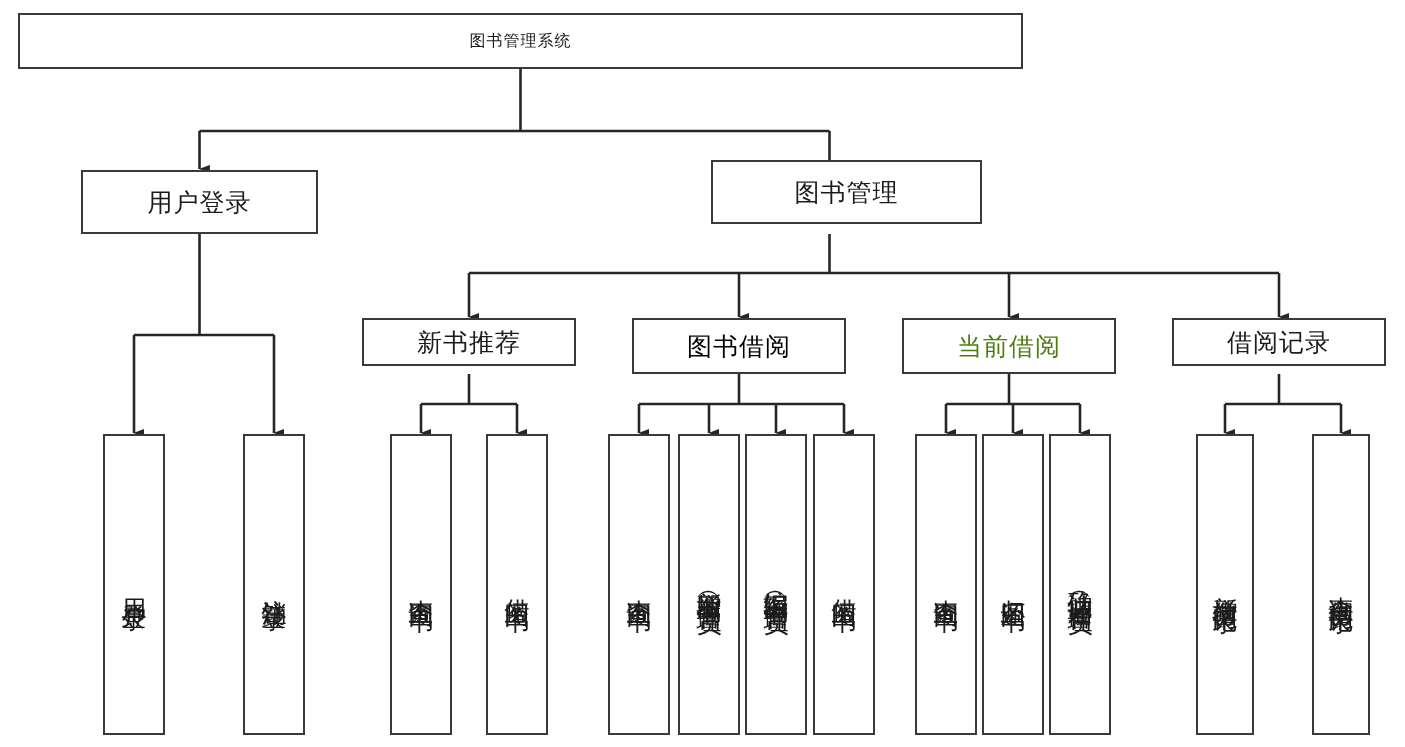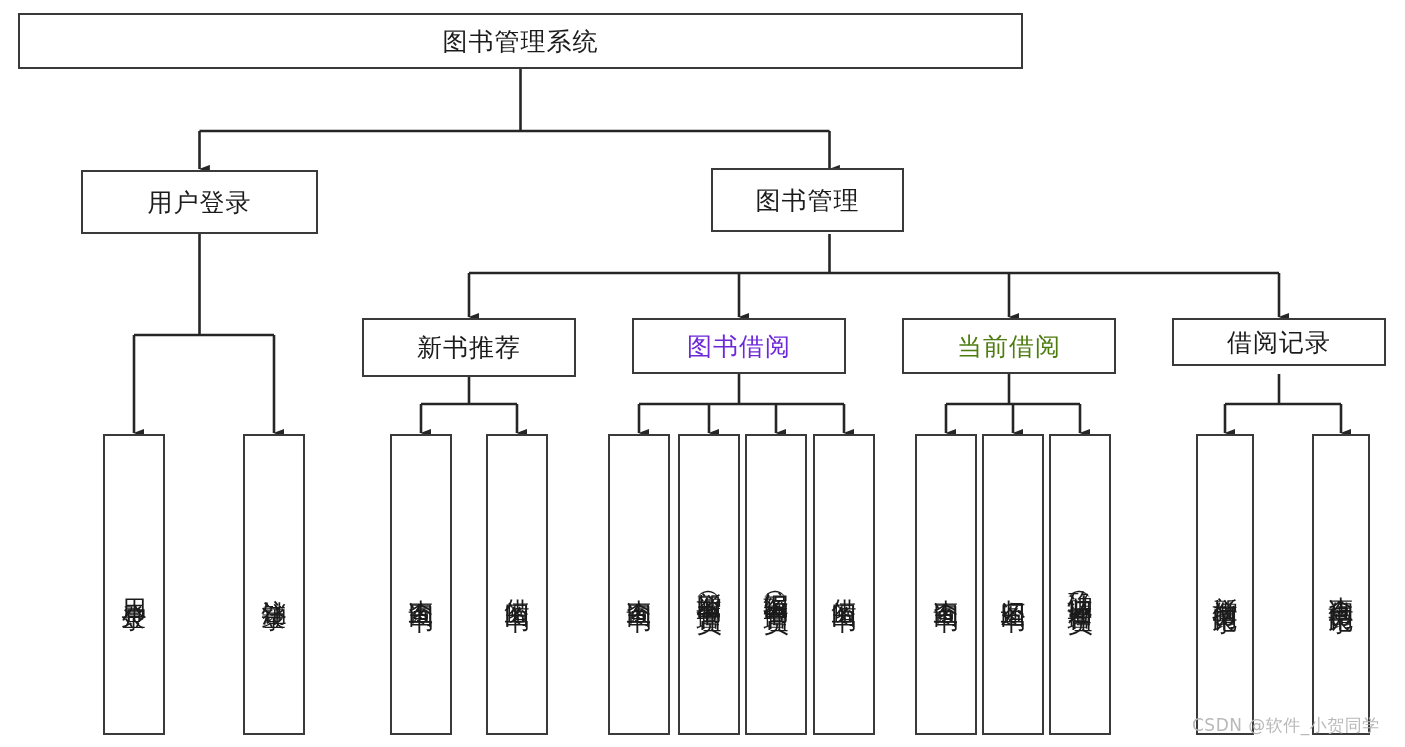--- a/index.html
+++ b/index.html
@@ -41,21 +41,21 @@
     color: #1b1b1b;
     text-align: center;
     white-space: nowrap;
     line-height: 1.08;
   }
   .node.horiz .node-label {
     font-size: 25px;
     letter-spacing: 1px;
   }
   .node.root .node-label {
-    font-size: 25px;
+    font-size: 16px;
     letter-spacing: 1px;
   }
   .node.vert {
     align-items: center;
     justify-content: center;
   }
   .node.vert .node-label {
     writing-mode: vertical-rl;
     text-orientation: upright;
     font-size: 25px;
@@ -116,28 +116,28 @@
         <line x1="1341" y1="404" x2="1341" y2="433" stroke="#262626" stroke-width="2.6" marker-end="url(#arrowhead)"></line>
       </g>
   </svg>
   <div id="node-layer">
       <div class="node horiz root" style="left: 18px; top: 13px; width: 1005px; height: 56px; border-color: rgb(58, 58, 58);">
         <span class="node-label" style="color: rgb(27, 27, 27);">图书管理系统</span>
       </div>
       <div class="node horiz" style="left: 81px; top: 170px; width: 237px; height: 64px; border-color: rgb(58, 58, 58);">
         <span class="node-label" style="color: rgb(27, 27, 27);">用户登录</span>
       </div>
-      <div class="node horiz" style="left: 711px; top: 168px; width: 193px; height: 64px; border-color: rgb(58, 58, 58); justify-content: center;">
+      <div class="node horiz" style="left: 711px; top: 160px; width: 271px; height: 64px; border-color: rgb(58, 58, 58); justify-content: center;">
         <span class="node-label" style="color: rgb(27, 27, 27);">图书管理</span>
       </div>
-      <div class="node horiz" style="left: 362px; top: 318px; width: 214px; height: 59px; border-color: rgb(58, 58, 58);">
+      <div class="node horiz" style="left: 362px; top: 318px; width: 214px; height: 48px; border-color: rgb(58, 58, 58);">
         <span class="node-label" style="color: rgb(27, 27, 27);">新书推荐</span>
       </div>
       <div class="node horiz" style="left: 632px; top: 318px; width: 214px; height: 56px; border-color: rgb(58, 58, 58);">
-        <span class="node-label" style="color: #6d28d9;">图书借阅</span>
+        <span class="node-label" style="color: #000000;">图书借阅</span>
       </div>
       <div class="node horiz" style="left: 902px; top: 318px; width: 214px; height: 56px; border-color: rgb(58, 58, 58);">
         <span class="node-label" style="color: #4d7c0f;">当前借阅</span>
       </div>
       <div class="node horiz" style="left: 1172px; top: 318px; width: 214px; height: 48px; border-color: rgb(58, 58, 58);">
         <span class="node-label" style="color: rgb(27, 27, 27);">借阅记录</span>
       </div>
       <div class="node vert" style="left: 103px; top: 434px; width: 62px; height: 301px; border-color: rgb(58, 58, 58);">
         <span class="node-label" style="color: rgb(27, 27, 27);">用户登录</span>
       </div>
@@ -171,14 +171,13 @@
       <div class="node vert" style="left: 1049px; top: 434px; width: 62px; height: 301px; border-color: rgb(58, 58, 58);">
         <span class="node-label" style="color: rgb(27, 27, 27);">确认归还（管理员）</span>
       </div>
       <div class="node vert" style="left: 1196px; top: 434px; width: 58px; height: 301px; border-color: rgb(58, 58, 58);">
         <span class="node-label" style="color: rgb(27, 27, 27);">新增借阅记录</span>
       </div>
       <div class="node vert" style="left: 1312px; top: 434px; width: 58px; height: 301px; border-color: rgb(58, 58, 58);">
         <span class="node-label" style="color: rgb(27, 27, 27);">查询借阅记录</span>
       </div>
     </div>
-  <div class="watermark" style="left: 1192px; top: 714px; color: rgb(185, 185, 185);">CSDN @软件_小贺同学</div>
 </div>
 
 </body></html>

